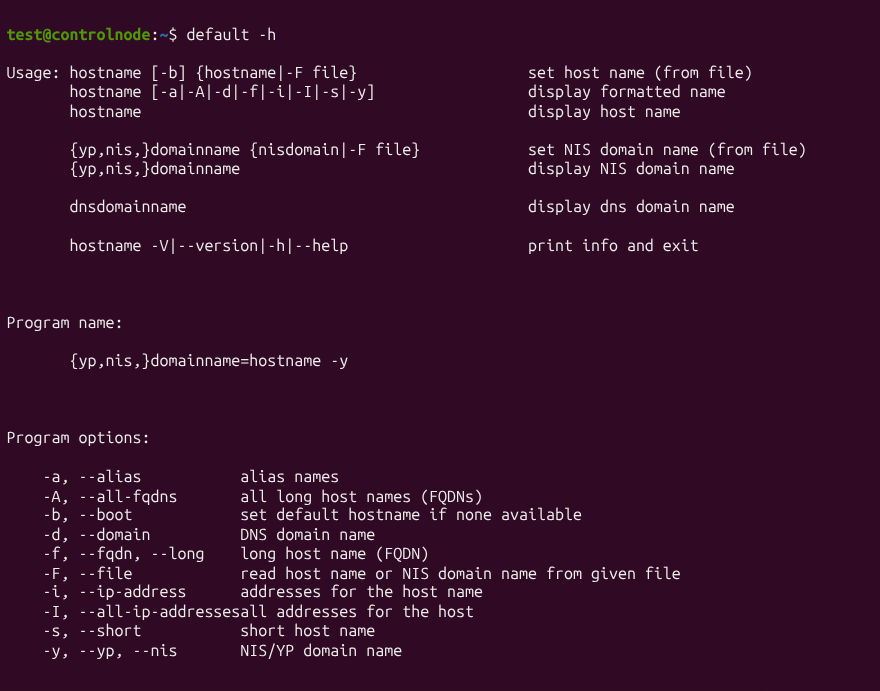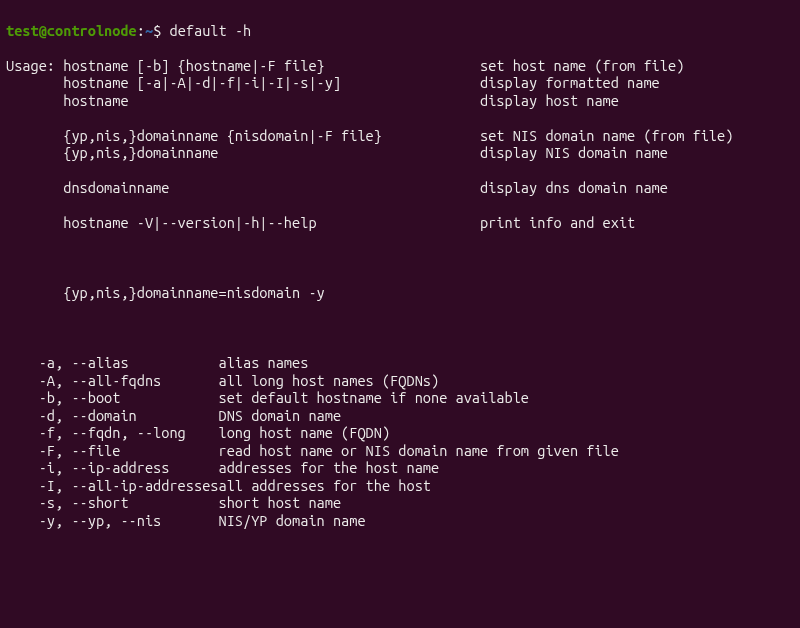--- a/index.html
+++ b/index.html
@@ -24,20 +24,22 @@
   .col-left { width: 58ch; flex:0 0 auto;}
   .opt-flag { display:inline-block; width: 26ch; }
 </style>
 </head>
 <body>
 
 <div class="terminal">
 <div><span class="prompt-user">test@controlnode</span><span>:</span><span class="prompt-path">~</span><span>$ </span><span>default -h</span></div>
 <div id="usage-block"><div class="flex-line"><span class="col-left">Usage: hostname [-b] {hostname|-F file}</span><span>set host name (from file)</span></div><div class="flex-line"><span class="col-left">       hostname [-a|-A|-d|-f|-i|-I|-s|-y]</span><span>display formatted name</span></div><div class="flex-line"><span class="col-left">       hostname</span><span>display host name</span></div><div class="flex-line"><span class="col-left">       </span><span></span></div><div class="flex-line"><span class="col-left">       {yp,nis,}domainname {nisdomain|-F file}</span><span>set NIS domain name (from file)</span></div><div class="flex-line"><span class="col-left">       {yp,nis,}domainname</span><span>display NIS domain name</span></div><div class="flex-line"><span class="col-left">       </span><span></span></div><div class="flex-line"><span class="col-left">       dnsdomainname</span><span>display dns domain name</span></div><div class="flex-line"><span class="col-left">       </span><span></span></div><div class="flex-line"><span class="col-left">       hostname -V|--version|-h|--help</span><span>print info and exit</span></div></div>
 <div> </div>
-<div id="progname-block"><div>       {yp,nis,}domainname=nisdomain -y</div></div>
+<div>Program name:</div>
+<div id="progname-block"><div>       {yp,nis,}domainname=hostname -y</div></div>
 <div> </div>
+<div>Program options:</div>
 <div id="options-block"><div><span class="opt-flag">    -a, --alias</span><span>alias names</span></div><div><span class="opt-flag">    -A, --all-fqdns</span><span>all long host names (FQDNs)</span></div><div><span class="opt-flag">    -b, --boot</span><span>set default hostname if none available</span></div><div><span class="opt-flag">    -d, --domain</span><span>DNS domain name</span></div><div><span class="opt-flag">    -f, --fqdn, --long</span><span>long host name (FQDN)</span></div><div><span class="opt-flag">    -F, --file</span><span>read host name or NIS domain name from given file</span></div><div><span class="opt-flag">    -i, --ip-address</span><span>addresses for the host name</span></div><div><span class="opt-flag">    -I, --all-ip-addresses</span><span>all addresses for the host</span></div><div><span class="opt-flag">    -s, --short</span><span>short host name</span></div><div><span class="opt-flag">    -y, --yp, --nis</span><span>NIS/YP domain name</span></div></div>
 
 
 
 
 </div>
 
 </body></html>

